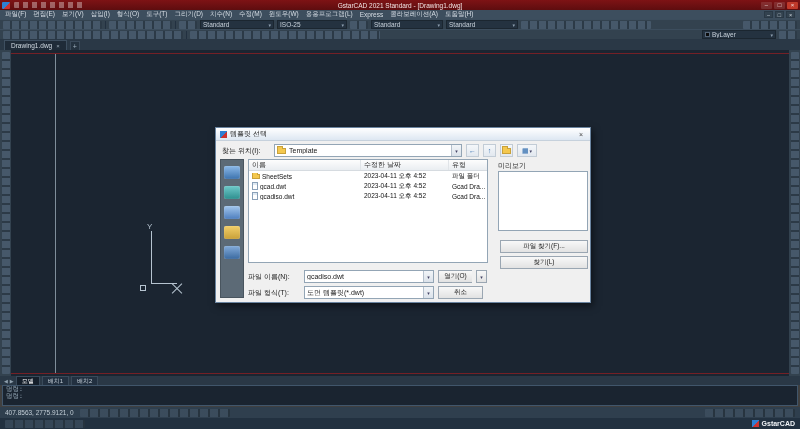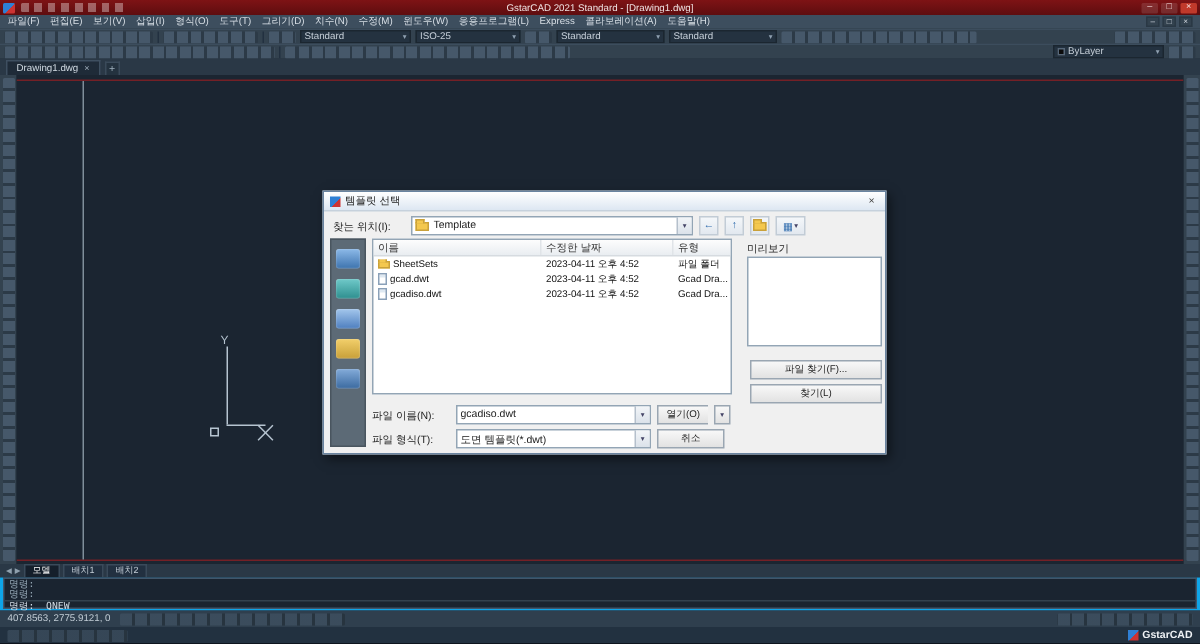--- a/index.html
+++ b/index.html
@@ -129,21 +129,21 @@
   .open-arrow { width:11px; font-size:5px; color:#446; }
   .cancel-btn { width:45px; }
   
   .layoutbar { position:absolute; top:376px; left:0; right:0; height:9px; background:#2a3846;
     display:flex; align-items:center; gap:2px; padding-left:4px; font-size:6px; color:#c3cdd6; }
   .larr { font-size:5px; color:#8fa0ae; }
   .ltab { padding:0 5px; height:9px; line-height:9px; background:#223040; border:1px solid #3a4a5a;
     border-bottom:none; }
   .ltab.active { background:#151f2b; color:#fff; }
   
-  .cmdarea { position:absolute; top:385px; left:0; right:0; height:22px; background:#0ea5e9; }
+  .cmdarea { position:absolute; top:385px; left:0; right:0; height:22px; background:#404040; }
   .cmdbox { position:absolute; left:2px; right:2px; top:0; height:21px; background:#1a2430;
     border:1px solid #41566b; font-family:"DejaVu Sans Mono", monospace; font-size:6.5px; }
   .cmd-hist { color:#93a5b3; padding:0 3px; line-height:7px; }
   .cmd-input { color:#d3dde6; padding:0 3px; line-height:7px; border-top:1px solid #33424f; }
   
   .statusbar { position:absolute; top:407px; left:0; right:0; height:11px; background:#2f3f4e;
     display:flex; align-items:center; gap:6px; padding:0 5px; font-size:6.5px; color:#c2cdd6; }
   .toggles { width:150px; height:8px; border-radius:1px;
     background:repeating-linear-gradient(90deg,#43556698 0 8px,#27343f 8px 10px); }
   .rstrip { margin-left:auto; width:90px; height:8px; border-radius:1px;
@@ -364,21 +364,20 @@
     <span class="larr">▶</span>
     <span class="ltab active">모델</span>
     <span class="ltab">배치1</span>
     <span class="ltab">배치2</span>
   </div>
 
   <div class="cmdarea">
     <div class="cmdbox">
       <div class="cmd-hist">명령:</div>
       <div class="cmd-hist">명령:</div>
-      <div class="cmd-input">명령: _QNEW</div>
     </div>
   </div>
 
   <div class="statusbar">
     <span>407.8563, 2775.9121, 0</span>
     <div class="toggles"></div>
     <div class="rstrip"></div>
   </div>
   <div class="statusbar2">
     <div class="lstrip"></div>

